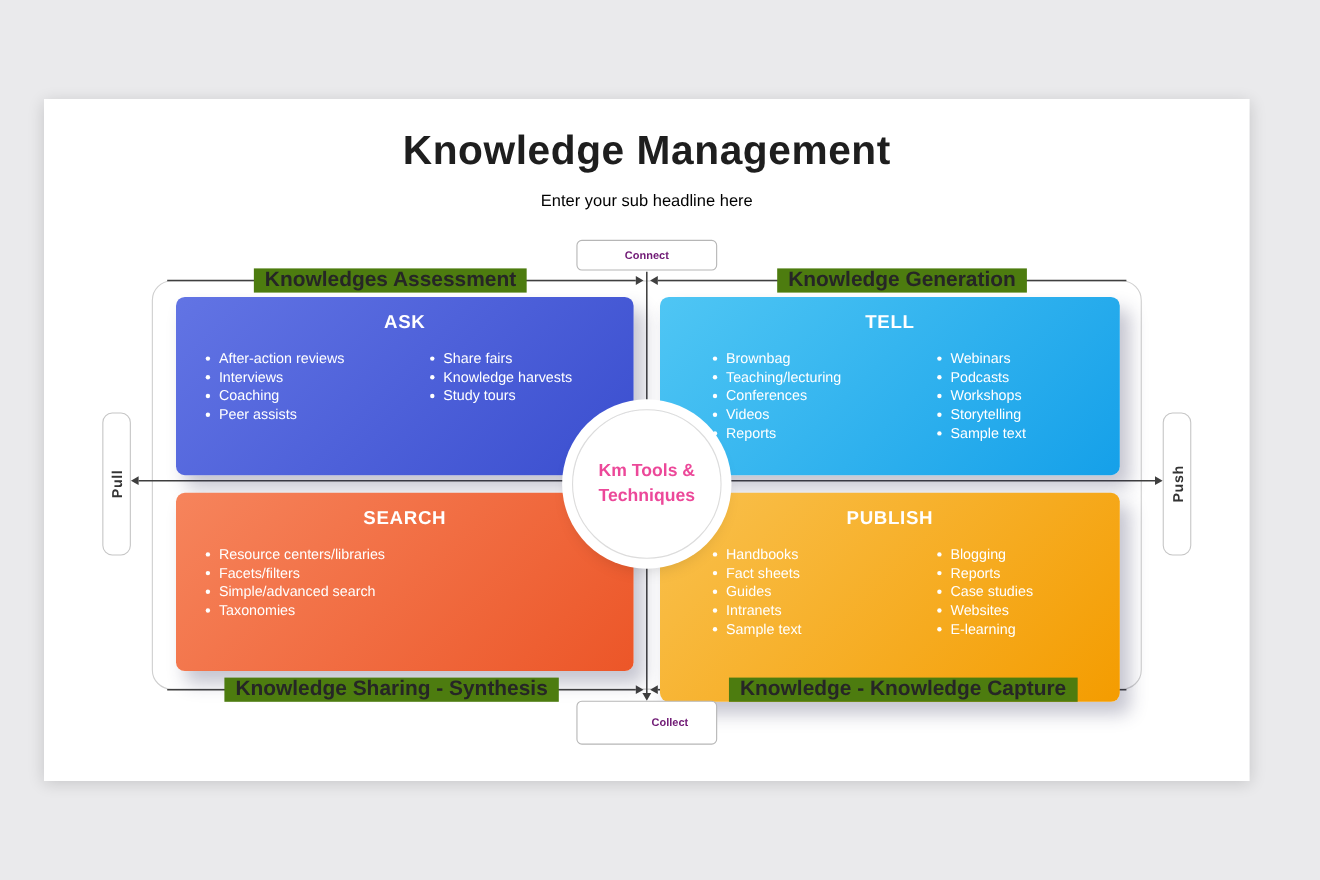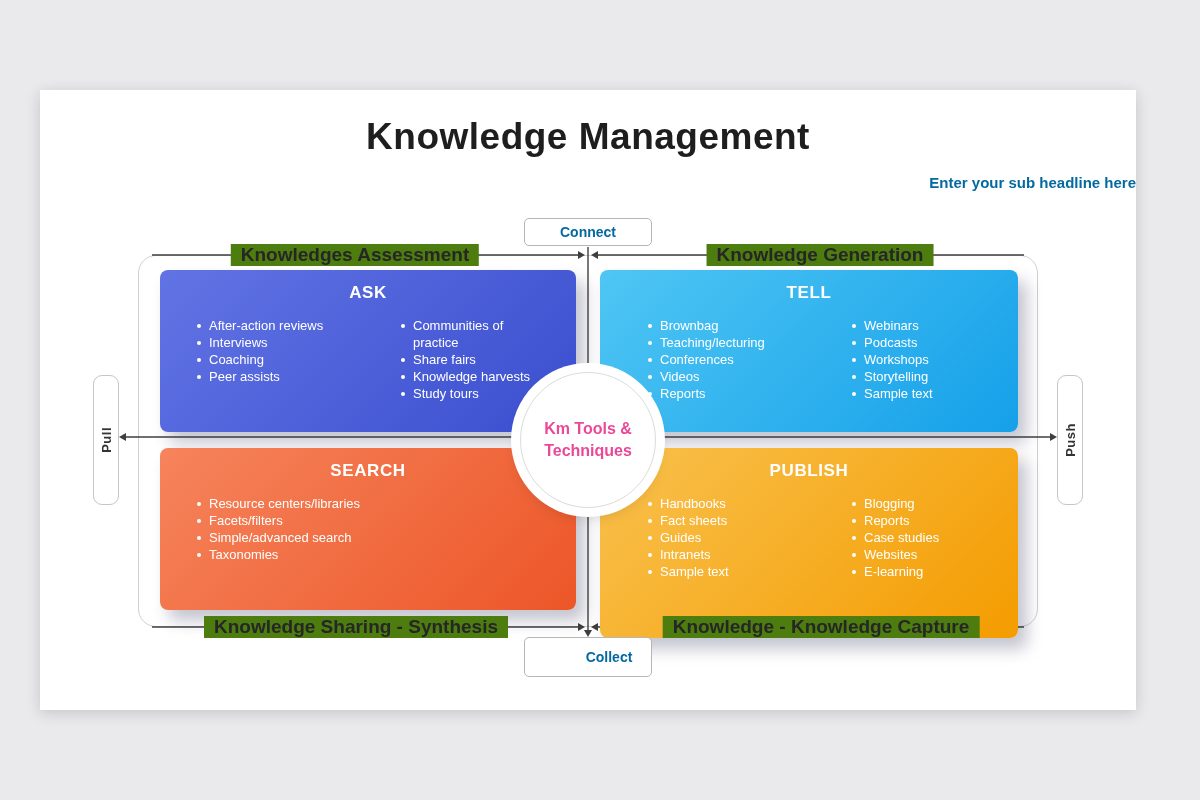--- a/index.html
+++ b/index.html
@@ -15,37 +15,37 @@
     background:#ffffff;
     box-shadow:0 3px 14px rgba(0,0,0,0.16);
   }
   .title {
     position:absolute; top:26px; left:0; right:0;
     text-align:center; font-size:37px; font-weight:bold; color:#1e1e1e;
     letter-spacing:0.5px;
   }
   .subtitle {
     position:absolute; top:84px; left:0; right:0;
-    text-align:right; font-size:15px; color:#0369a1;font-weight:bold;
+    text-align:center; font-size:15px; color:#000000;
   }
   .frame {
     position:absolute; left:98px; top:165px; width:900px; height:372px;
     border:1px solid #cfcfcf; border-radius:18px; z-index:0;
   }
   svg.lines { position:absolute; left:0; top:0; z-index:1; pointer-events:none; }
 
   .card {
     position:absolute; border-radius:8px; z-index:2; color:#fff;
     box-shadow:9px 11px 16px rgba(45,45,85,0.28);
   }
   .q-title {
     margin-top:13px; text-align:center;
     font-size:17px; font-weight:bold; letter-spacing:0.6px;
   }
-  .q-cols { display:flex; margin-top:14px; padding:0 14px 0 35px; }
+  .q-cols { display:flex; margin-top:14px; padding:0 14px 0 25px; }
   .card.right .q-cols { padding-left:46px; }
   .q-cols ul { list-style:none; }
   .q-cols ul.col1 { width:204px; flex:none; }
   .q-cols ul.col2 { width:152px; flex:none; }
   .q-cols li {
     position:relative; padding-left:14px;
     font-size:13px; line-height:17px;
   }
   .q-cols li::before {
     content:""; position:absolute; left:2px; top:7px;
@@ -58,21 +58,21 @@
     box-shadow:0 0 0 9px #ffffff, 0 8px 16px rgba(0,0,0,0.18);
     z-index:3; display:flex; flex-direction:column;
     align-items:center; justify-content:center;
   }
   .circle span { font-size:16px; font-weight:bold; color:#ec4899; line-height:1.35; }
 
   .node-btn {
     position:absolute; width:128px; height:28px;
     background:#fff; border:1px solid #b6b6b6; border-radius:5px;
     display:flex; align-items:center; justify-content:center;
-    font-size:14px; font-weight:bold; color:#0369a1; z-index:4;
+    font-size:10px; font-weight:bold; color:#701a75; z-index:4;
   }
   .node-side {
     position:absolute; width:26px; height:130px;
     background:#fff; border:1px solid #c6c6c6; border-radius:9px;
     display:flex; align-items:center; justify-content:center; z-index:4;
   }
   .node-side span {
     writing-mode:vertical-rl; transform:rotate(180deg);
     font-size:13px; font-weight:bold; color:#333; letter-spacing:0.5px;
   }
@@ -116,21 +116,20 @@
   <div class="card" style="left: 120px; top: 180px; width: 416px; height: 162px; background: linear-gradient(135deg, rgb(98, 116, 228), rgb(58, 78, 207));">
     <div class="q-title">ASK</div>
     <div class="q-cols">
       <ul class="col1">
         <li>After-action reviews</li>
         <li>Interviews</li>
         <li>Coaching</li>
         <li>Peer assists</li>
       </ul>
       <ul class="col2">
-        <li>Communities of practice</li>
         <li>Share fairs</li>
         <li>Knowledge harvests</li>
         <li>Study tours</li>
       </ul>
     </div>
   </div>
 
   <div class="card right" style="left: 560px; top: 180px; width: 418px; height: 162px; background: linear-gradient(135deg, rgb(79, 198, 244), rgb(21, 160, 233));">
     <div class="q-title">TELL</div>
     <div class="q-cols">

